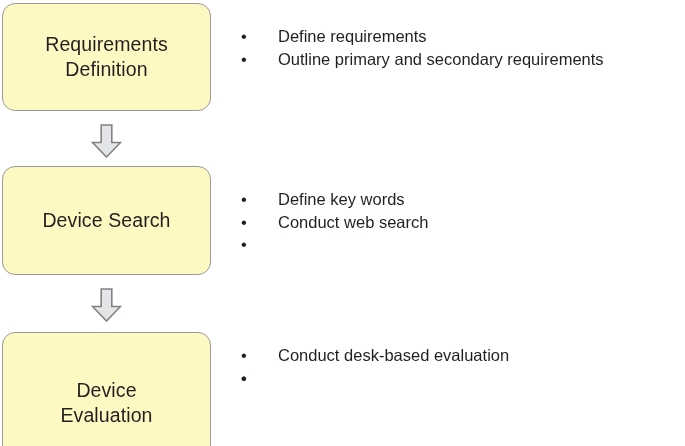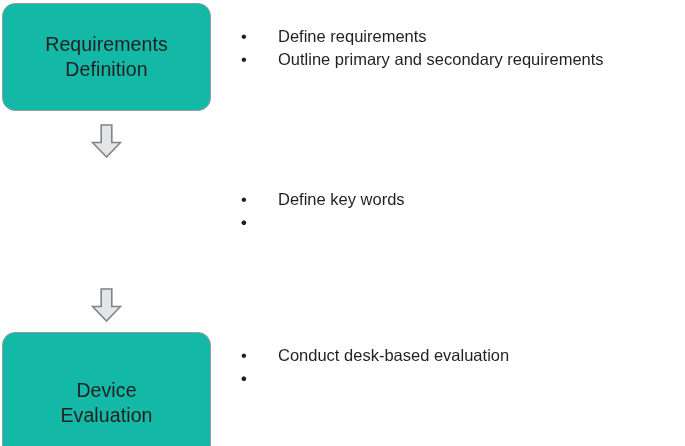--- a/index.html
+++ b/index.html
@@ -23,21 +23,21 @@
     width: 685px;
     height: 446px;
   }
 
   
   .stage-box {
     position: absolute;
     left: 2px;
     width: 209px;
     box-sizing: border-box;
-    background: #14b8a6;
+    background: #fef9c3;
     border: 1.6px solid #9a9a9c;
     border-radius: 13px;
     display: flex;
     align-items: center;
     justify-content: center;
     text-align: center;
   }
   .stage-box .stage-label {
     font-size: 19.5px;
     line-height: 25px;
@@ -109,28 +109,32 @@
       <span class="bullet-text">Outline primary and secondary requirements</span>
     </li>
   </ul>
 
   <div class="connector-arrow" id="connector-arrow-1">
     <svg viewBox="0 0 31 34" width="31" height="34" aria-hidden="true">
       <polygon points="10.2,1 20.8,1 20.8,18.5 29.5,18.5 15.5,33 1.5,18.5 10.2,18.5" fill="#e4e5e7" stroke="#808285" stroke-width="1.6" stroke-linejoin="miter"></polygon>
     </svg>
   </div>
 
+  <div class="stage-box" id="stage-box-2">
+    <div class="stage-label">Device Search</div>
+  </div>
 
   <ul class="bullet-list" id="bullet-list-2">
     <li>
       <span class="bullet-marker">•</span>
       <span class="bullet-text">Define key words</span>
     </li>
     <li>
       <span class="bullet-marker">•</span>
+      <span class="bullet-text">Conduct web search</span>
     </li>
     <li>
       <span class="bullet-marker">•</span>
     </li>
   </ul>
 
   <div class="connector-arrow" id="connector-arrow-2">
     <svg viewBox="0 0 31 34" width="31" height="34" aria-hidden="true">
       <polygon points="10.2,1 20.8,1 20.8,18.5 29.5,18.5 15.5,33 1.5,18.5 10.2,18.5" fill="#e4e5e7" stroke="#808285" stroke-width="1.6" stroke-linejoin="miter"></polygon>
     </svg>

